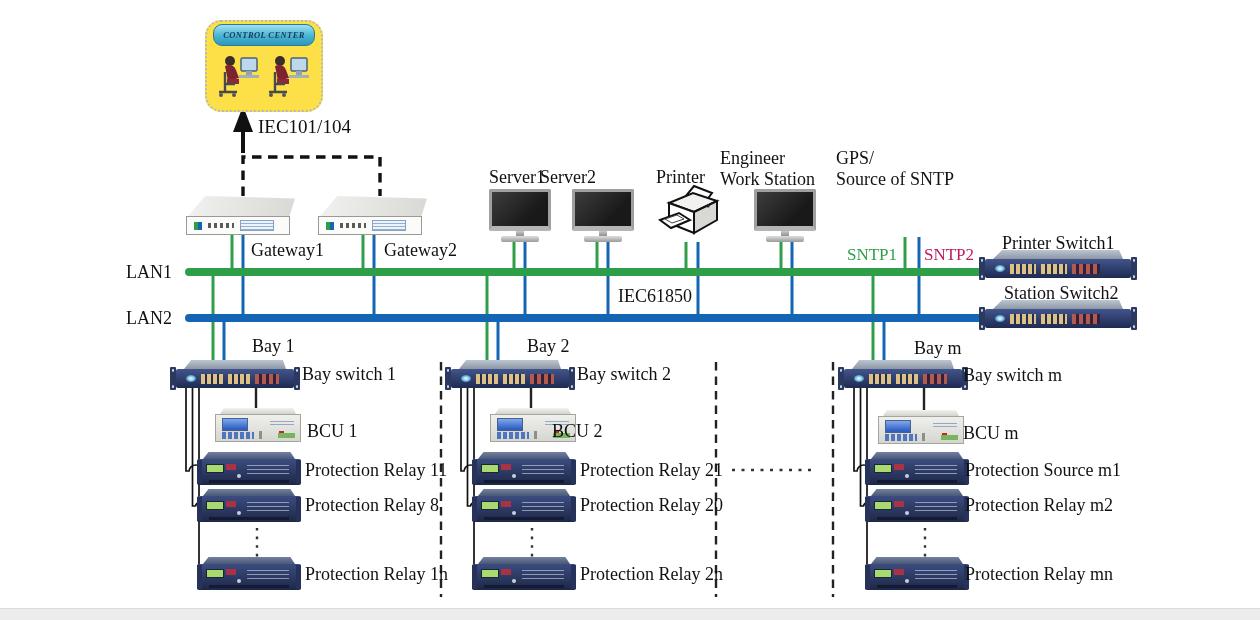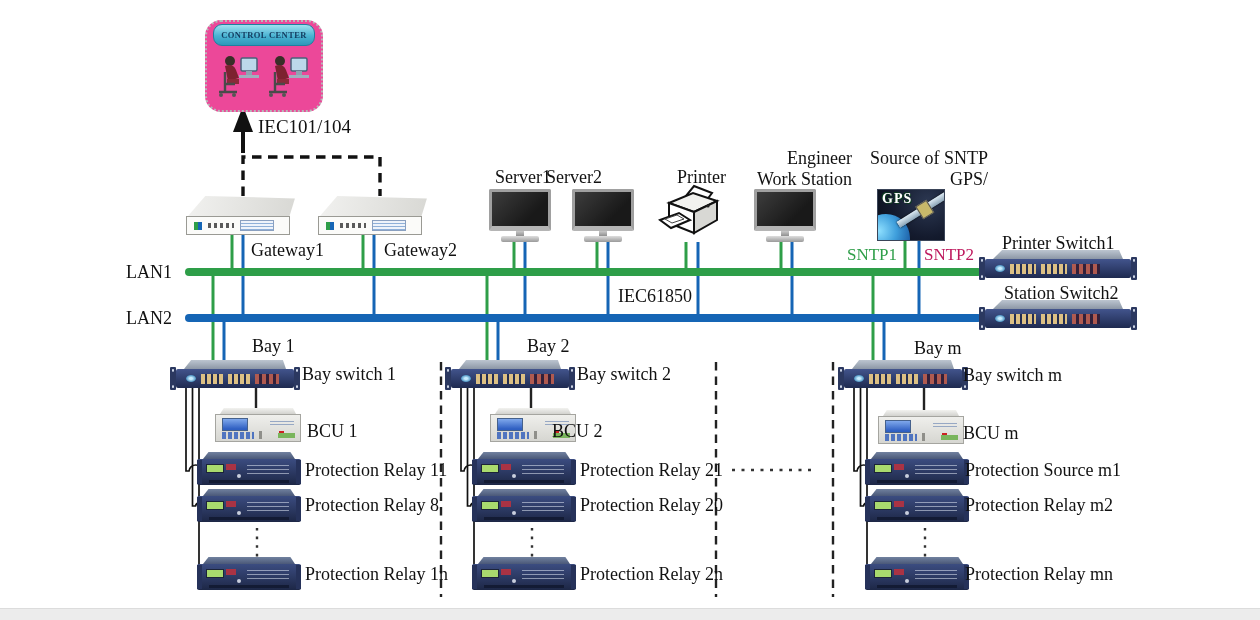--- a/index.html
+++ b/index.html
@@ -1,27 +1,27 @@
 <!DOCTYPE html>
 <html><head>
 <meta charset="utf-8">
 <style>
   html,body{margin:0;padding:0;background:#e9e9e9;}
   .stage{position:relative;width:1260px;height:620px;background:#ffffff;overflow:hidden;
          font-family:"Liberation Serif","DejaVu Serif",serif;color:#111;}
   .wires{position:absolute;left:0;top:0;z-index:1;}
   .dev{position:absolute;z-index:2;}
   .lbl{position:absolute;z-index:3;font-size:18px;white-space:nowrap;color:#111;}
-  .lbl.ctr{text-align:right;}
+  .lbl.ctr{text-align:left;}
   .lbl.small{font-size:17px;}
   .green{color:#2E9E48;}
   .blue{color:#be185d;}
 
   
-  .cc-box{width:114px;height:88px;border:2px dotted #b8b8b8;border-radius:16px;background:#ec4899;}
+  .cc-box{width:114px;height:88px;border:2px dotted #b8b8b8;border-radius:16px;background:#fde047;font-style:italic;}
   .cc-pill{position:absolute;left:6px;top:2px;width:100px;height:20px;border-radius:9px;
            background:linear-gradient(#9fe0ef 0%,#49b3d2 55%,#2f98ba 100%);
            border:1px solid #1f7f9f;display:flex;align-items:center;justify-content:center;
            font-size:8.5px;font-weight:bold;letter-spacing:.4px;color:#123a5e;}
   .cc-people{position:absolute;left:10px;top:28px;display:flex;gap:6px;}
 
   
   .gateway{width:110px;height:42px;}
   .gw-top{height:20px;margin-left:2px;background:linear-gradient(100deg,#f1f1ef 0%,#d8d8d4 100%);
           clip-path:polygon(16% 0,99% 12%,94% 100%,0 100%);}
@@ -226,25 +226,20 @@
       <polygon points="2,36 21,29 32,36 13,44" fill="#ffffff" stroke="#111" stroke-width="2"></polygon>
       <polygon points="7,35 19,31 26,35 14,39" fill="#ffffff" stroke="#444" stroke-width="1"></polygon>
       <circle cx="50" cy="22" r="1.6" fill="#222"></circle>
     </svg>
   </div>
   <div class="dev monitor" style="left:754px;top:189px">
     <div class="mon-screen"></div>
     <div class="mon-neck"></div>
     <div class="mon-base"></div>
   </div>
-  <div class="dev gps" style="left:877px;top:189px">
-    <div class="gps-earth"></div>
-    <div class="gps-sat"></div>
-    <div class="gps-word">GPS</div>
-  </div>
 
   <div class="dev" style="left:985px;top:250px;width:146px">
     <div class="nsw-top"></div>
     <div class="nsw-body">
       <span class="nsw-logo"></span>
       <span class="nsw-ports"></span>
       <span class="nsw-ports"></span>
       <span class="nsw-ports sfp"></span>
     </div>
   </div>
@@ -421,22 +416,22 @@
   <div class="lbl" style="left:251px;top:240px">Gateway1</div>
   <div class="lbl" style="left:384px;top:240px">Gateway2</div>
   <div class="lbl ctr" style="left:489px;top:167px;width:62px">Server1</div>
   <div class="lbl ctr" style="left:540px;top:167px;width:62px">Server2</div>
   <div class="lbl ctr" style="left:656px;top:167px;width:70px">Printer</div>
   <div class="lbl ctr" style="left:720px;top:148px;width:132px;line-height:21px">
     <div>Engineer</div>
     <div>Work Station</div>
   </div>
   <div class="lbl ctr" style="left:836px;top:148px;width:152px;line-height:21px">
+    <div>GPS/</div>
     <div>Source of SNTP</div>
-    <div>GPS/</div>
   </div>
   <div class="lbl small green" style="left:847px;top:245px">SNTP1</div>
   <div class="lbl small blue" style="left:924px;top:245px">SNTP2</div>
   <div class="lbl" style="left:1002px;top:233px">Printer Switch1</div>
   <div class="lbl" style="left:1004px;top:283px">Station Switch2</div>
 
   <div class="lbl" style="left:252px;top:336px">Bay 1</div>
   <div class="lbl" style="left:527px;top:336px">Bay 2</div>
   <div class="lbl" style="left:914px;top:338px">Bay m</div>
 

